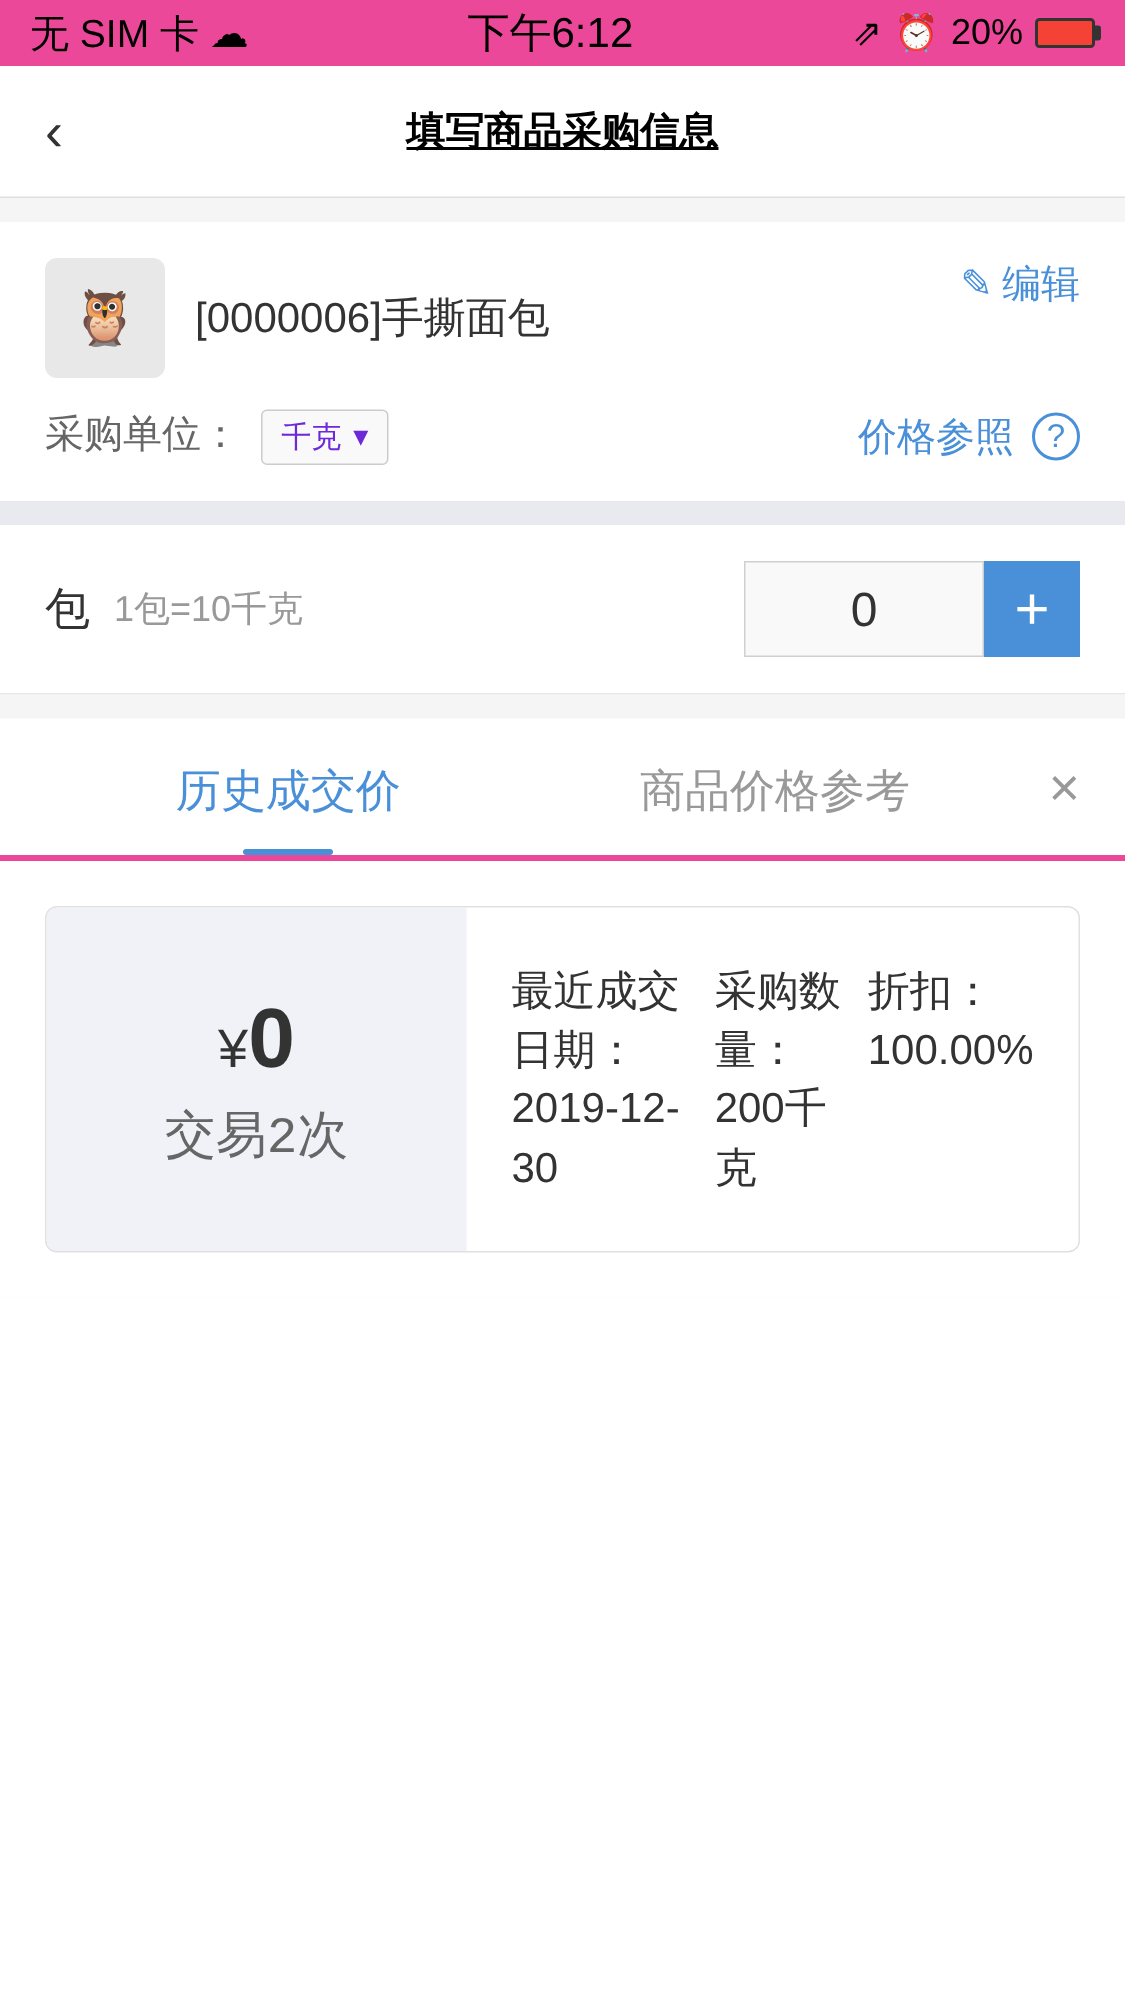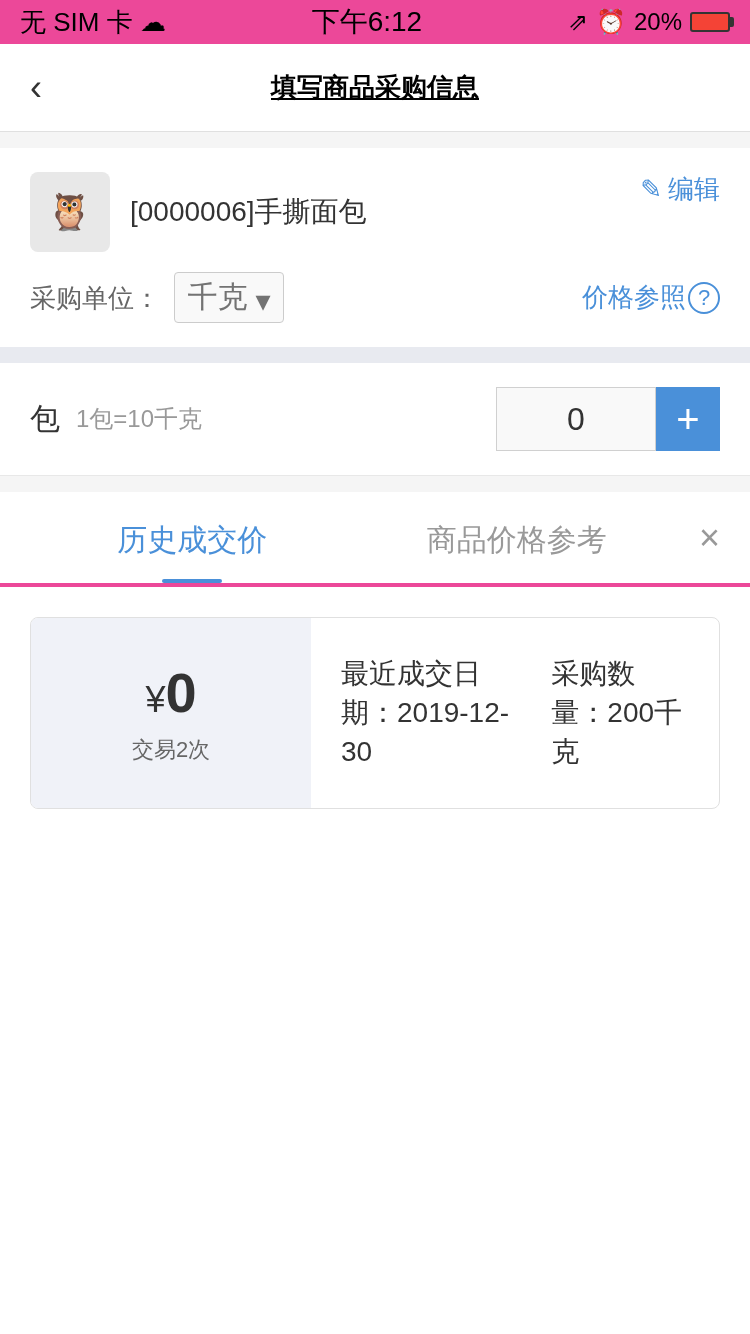--- a/index.html
+++ b/index.html
@@ -132,35 +132,35 @@
       align-items: center;
       justify-content: space-between;
       margin-top: 10px;
     }
     .unit-label {
       font-size: 26px;
       color: #666;
     }
     .unit-select {
       display: inline-flex;
-      align-items: flex-end;
+      align-items: flex-start;
       gap: 8px;
       border: 1px solid #ccc;
       border-radius: 4px;
       padding: 4px 12px;
-      font-size: 30px;
-      color: #737373;
+      font-size: 20px;
+      color: #6d28d9;
       background: #f9f9f9;
       cursor: pointer;
       margin-left: 10px;
     }
     .price-ref {
       display: flex;
       align-items: center;
-      gap: 2px;
+      gap: 12px;
       color: #4a90d9;
       font-size: 26px;
       cursor: pointer;
     }
     .price-ref-help {
       width: 32px;
       height: 32px;
       border: 2px solid #4a90d9;
       border-radius: 50%;
       display: flex;
@@ -292,23 +292,24 @@
     .history-price {
       font-size: 56px;
       font-weight: 700;
       color: #333;
     }
     .history-price .currency {
       font-size: 36px;
       font-weight: 400;
     }
     .history-trade-count {
-      font-size: 22px;
+      font-size: 34px;
       color: #666;
       margin-top: 10px;
+      font-family: Liberation Mono, monospace;
     }
     .history-detail-section {
       flex: 1;
       padding: 36px 30px;
       display: flex;
       flex-direction: row;
       gap: 18px;
     }
     .history-detail-row {
       font-size: 28px;
@@ -406,18 +407,21 @@
         </div>
         <div class="history-trade-count">交易2次</div>
       </div>
       <div class="history-detail-section">
         <div class="history-detail-row">
           <span>最近成交日期：</span><span>2019-12-30</span>
         </div>
         <div class="history-detail-row">
           <span>采购数量：</span><span>200千克</span>
         </div>
+        <div class="history-detail-row">
+          <span>折扣：</span><span>100.00%</span>
+        </div>
       </div>
     </div>
   </div>
 </div>
 
 <div class="main-bg"></div>
 
 </body></html>

